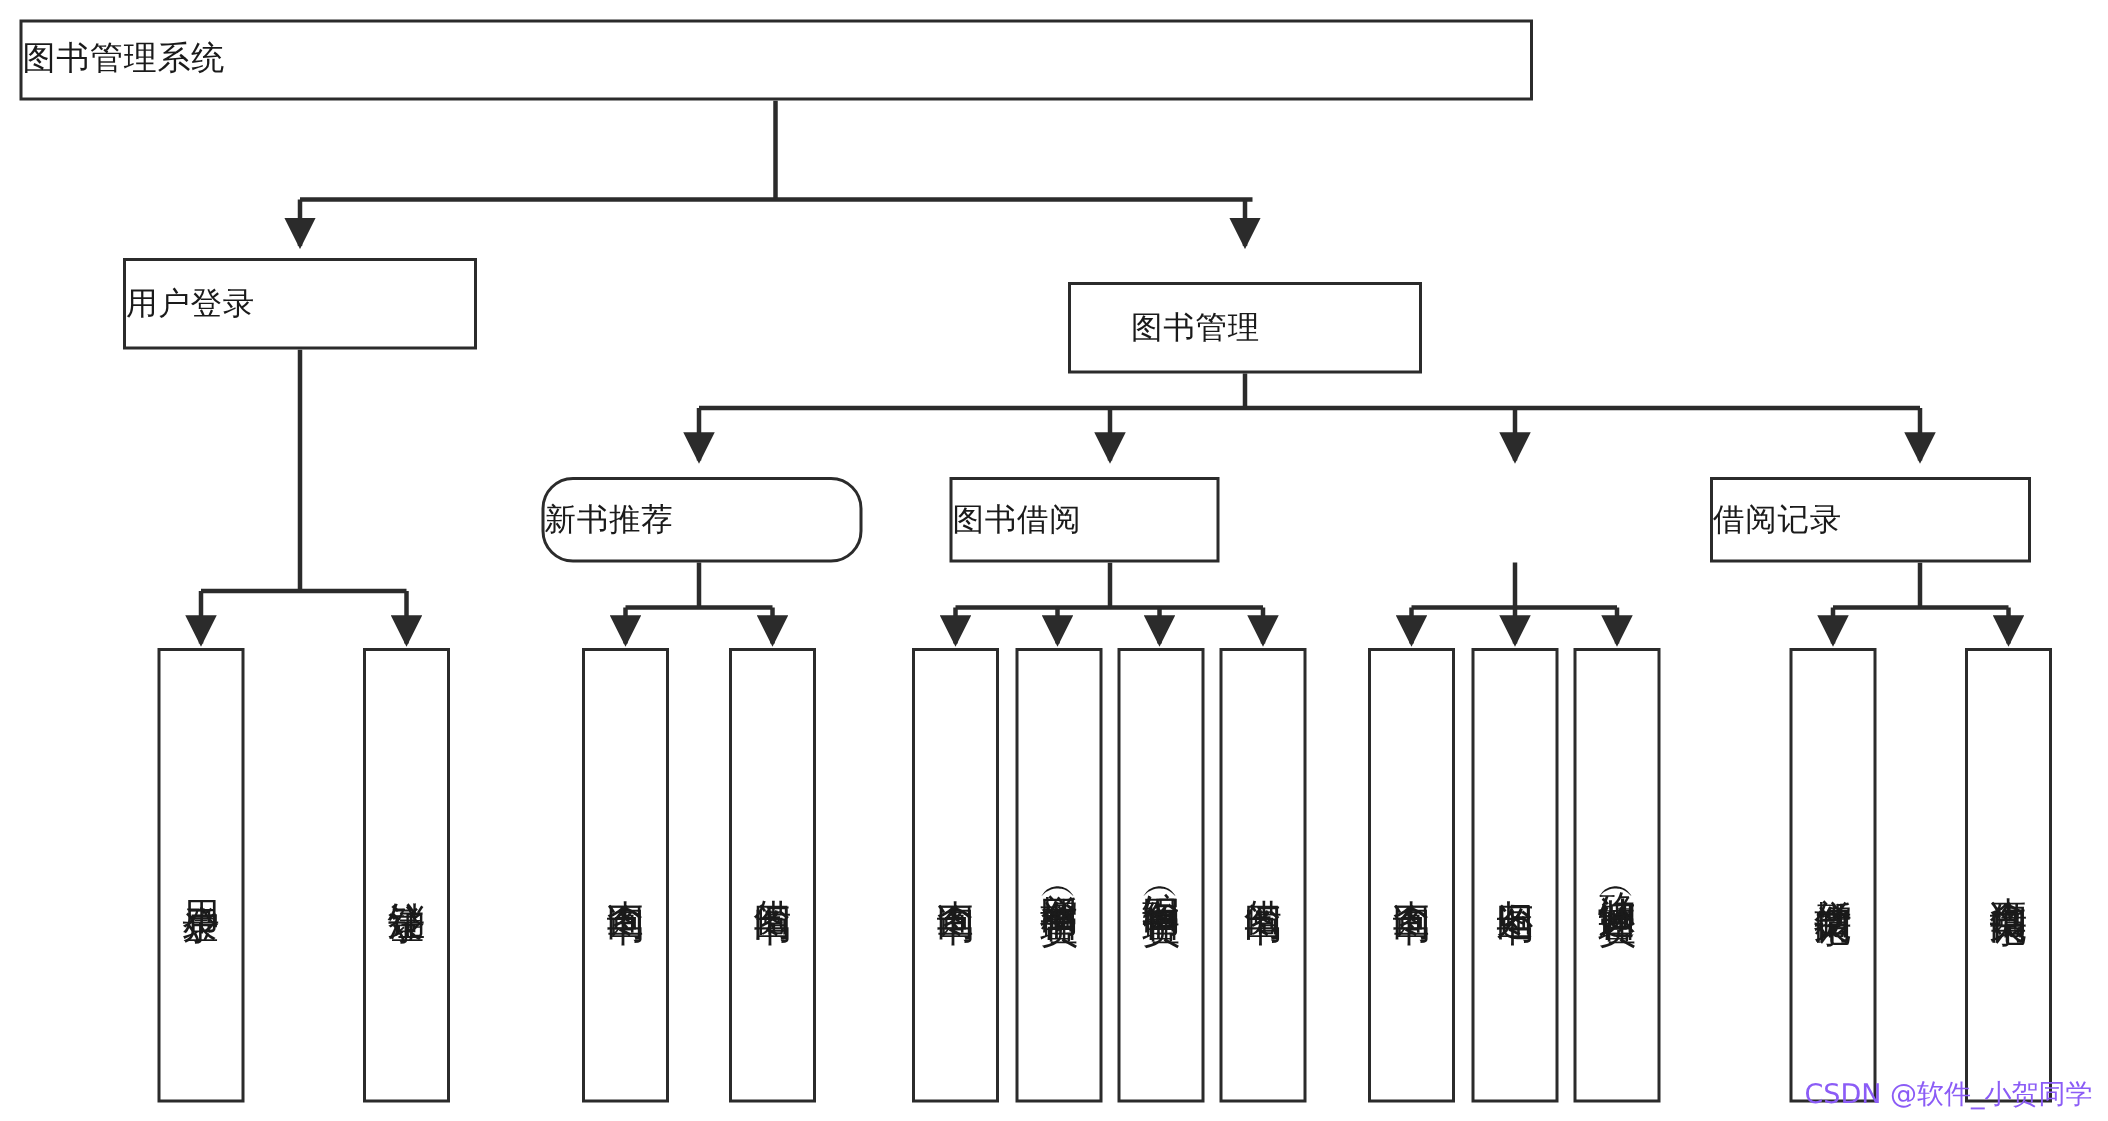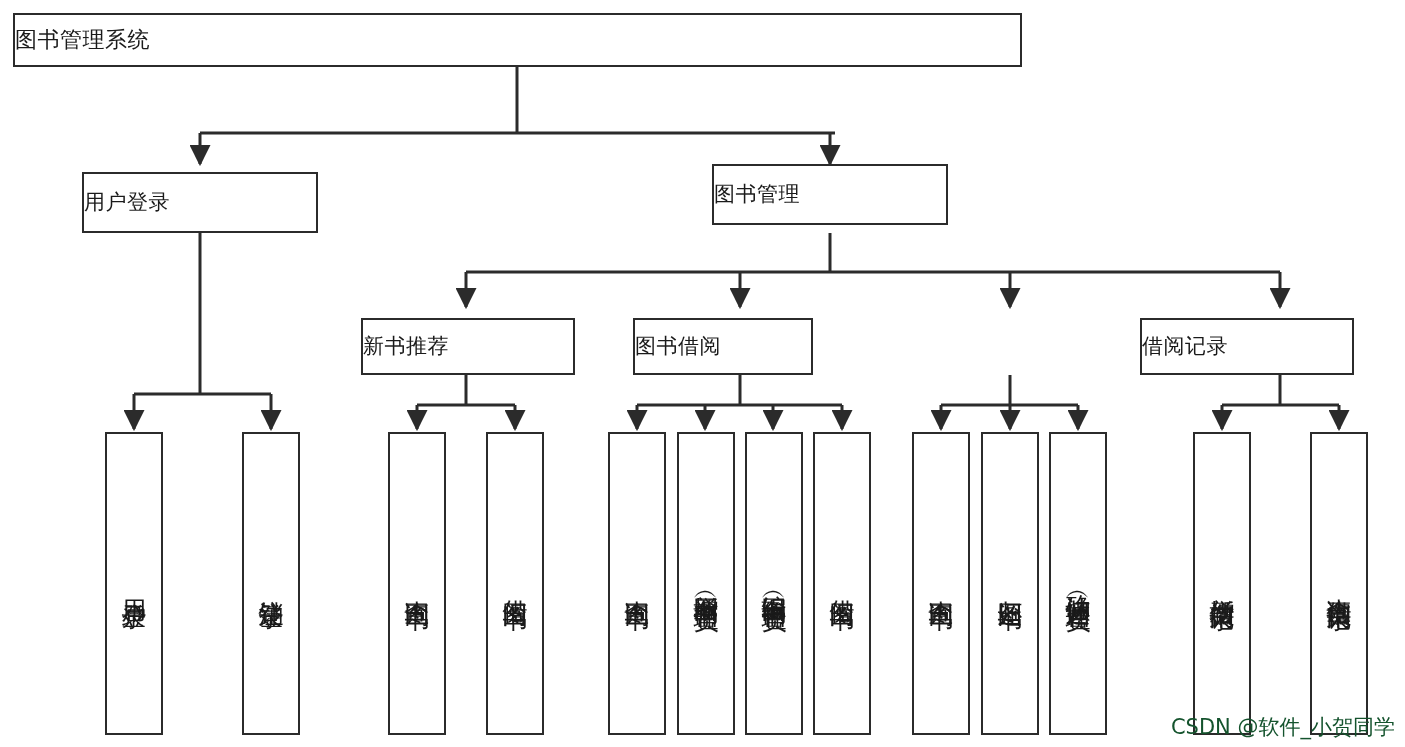--- a/index.html
+++ b/index.html
@@ -58,22 +58,22 @@
     text-orientation: upright;
     font-size: 25px;
     line-height: 1.0;
     letter-spacing: 2px;
     white-space: nowrap;
   }
   .watermark {
     position: absolute;
     right: 10px;
     bottom: 6px;
-    font-size: 21px;
-    color: #14532d;
+    font-size: 18px;
+    color: #8b5cf6;
     z-index: 5;
     white-space: nowrap;
     font-family: "DejaVu Sans", "Liberation Sans", sans-serif;
   }
 </style>
 </head>
 <body>
 
 <div id="canvas">
 
@@ -127,25 +127,25 @@
     </g>
   </svg>
 
   <div class="node root h" style="left:13px; top:13px; width:1009px; height:54px;">
     <span class="lbl">图书管理系统</span>
   </div>
 
   <div class="node h" style="left:82px; top:172px; width:236px; height:61px;">
     <span class="lbl">用户登录</span>
   </div>
-  <div class="node h" style="left:712px; top:164px; width:236px; height:61px;">
+  <div class="node h" style="left:712px; top:188px; width:236px; height:61px;padding-left:40px;">
     <span class="lbl">图书管理</span>
   </div>
 
-  <div class="node h" style="left:361px; top:318px; width:214px; height:57px;">
+  <div class="node h" style="left:361px; top:318px; width:214px; height:57px;border-radius:21px;">
     <span class="lbl">新书推荐</span>
   </div>
   <div class="node h" style="left:633px; top:318px; width:180px; height:57px;">
     <span class="lbl">图书借阅</span>
   </div>
   <div class="node h" style="left:1140px; top:318px; width:214px; height:57px;">
     <span class="lbl">借阅记录</span>
   </div>
 
   <div class="node v" style="left:105px; top:432px; width:58px; height:303px;">

